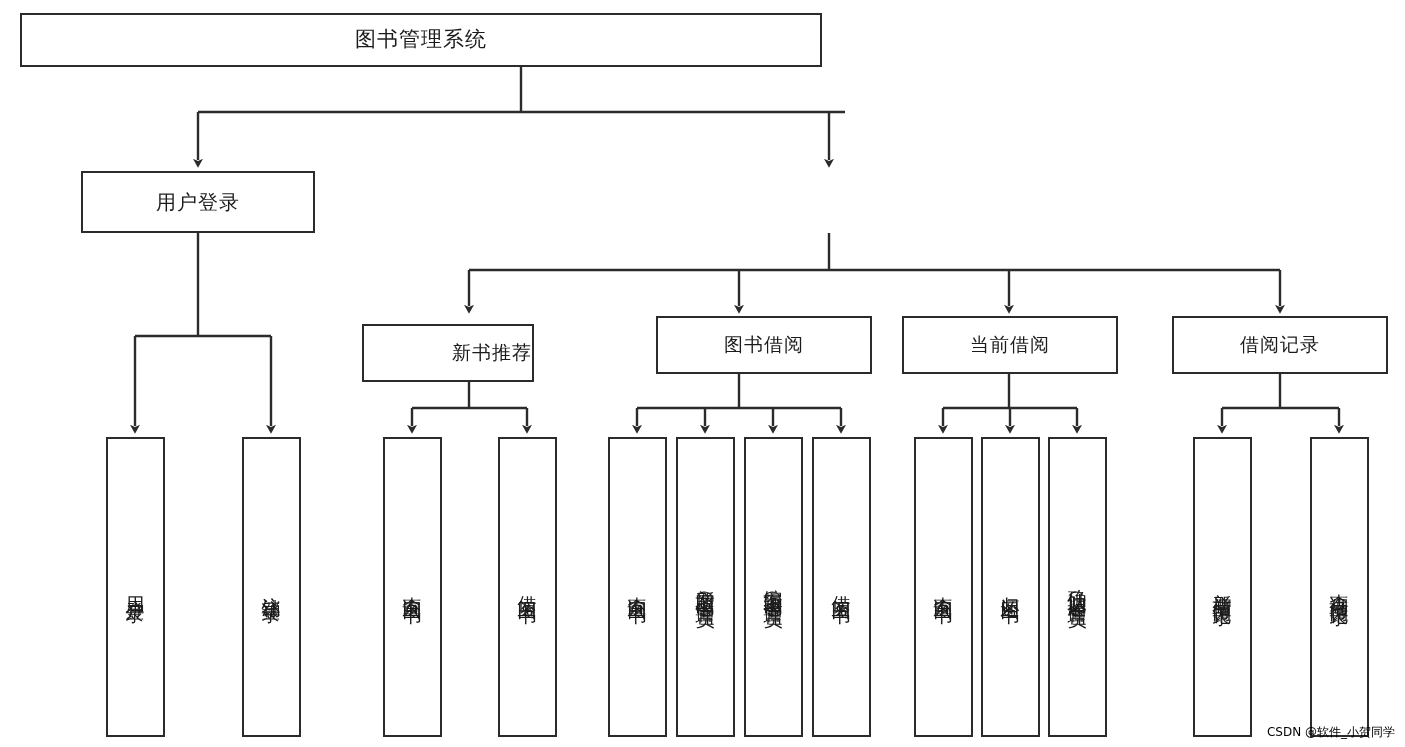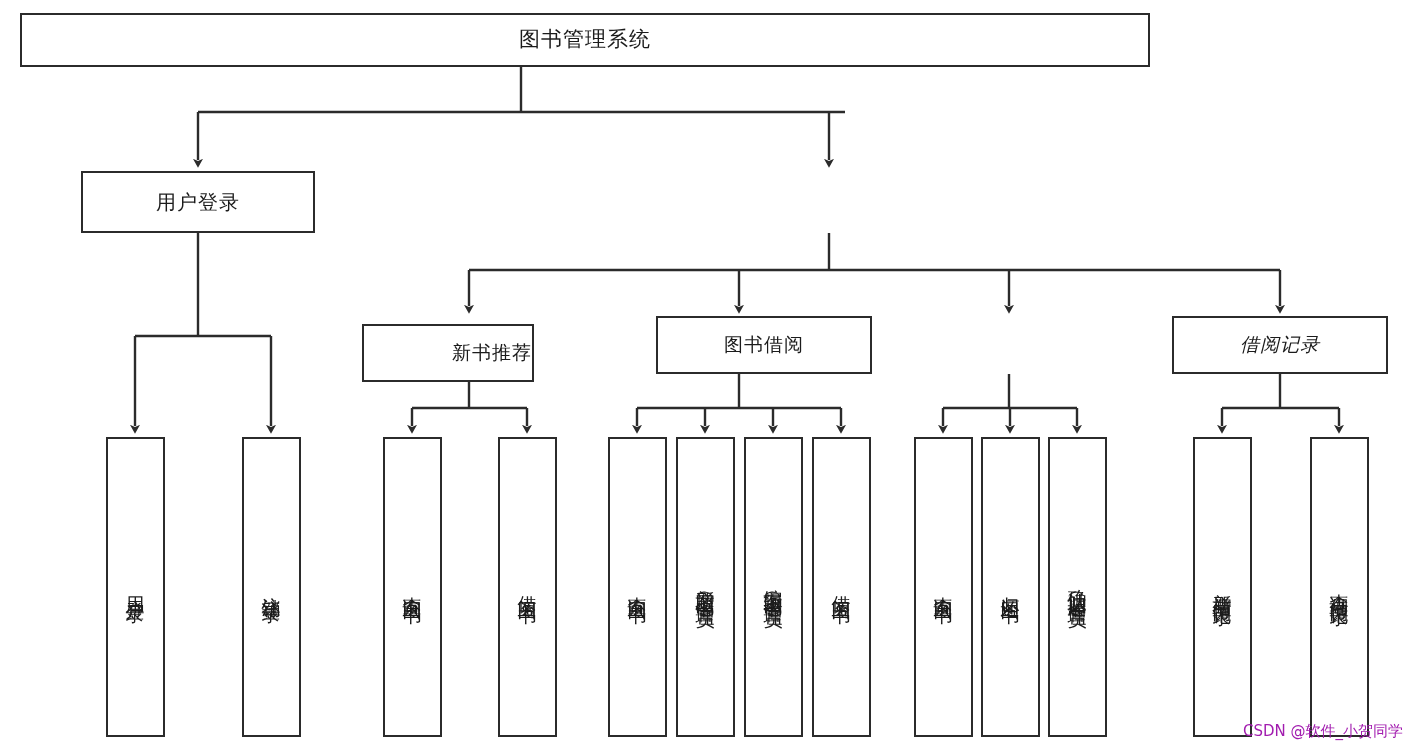--- a/index.html
+++ b/index.html
@@ -39,21 +39,21 @@
   .node-label {
     display: block;
     text-align: center;
     line-height: 1.12;
     white-space: nowrap;
   }
   
   .node.root {
     left: 20px;
     top: 13px;
-    width: 1130px;
+    width: 802px;
     height: 54px;
   }
   .node.root .node-label {
     font-size: 21px;
     letter-spacing: 1px;
   }
   
   .node.lvl1 {
     height: 62px;
   }
@@ -79,24 +79,24 @@
   .node.leaf .node-label {
     writing-mode: vertical-rl;
     text-orientation: upright;
     font-size: 19px;
     letter-spacing: 3px;
     line-height: 1;
     white-space: nowrap;
   }
   .watermark {
     position: absolute;
-    right: 2px;
+    right: 10px;
     bottom: 6px;
-    font-size: 15px;
-    color: #a21caf;
+    font-size: 12px;
+    color: #000000;
     white-space: nowrap;
     user-select: none;
   }
 </style>
 </head>
 <body>
 
 <div id="diagram-root">
 
   <svg id="edge-layer" viewBox="0 0 1405 747" width="1405" height="747" xmlns="http://www.w3.org/2000/svg">
@@ -157,21 +157,24 @@
   <div class="node lvl1" style="left:81px; top:171px; width:234px;">
     <span class="node-label">用户登录</span>
   </div>
 
   <div class="node lvl2" style="left:362px; top:324px; width:172px;justify-content:flex-end;">
     <span class="node-label">新书推荐</span>
   </div>
   <div class="node lvl2" style="left:656px; top:316px; width:216px;">
     <span class="node-label">图书借阅</span>
   </div>
-  <div class="node lvl2" style="left:1172px; top:316px; width:216px;font-style:italic;">
+  <div class="node lvl2" style="left:902px; top:316px; width:216px;">
+    <span class="node-label">当前借阅</span>
+  </div>
+  <div class="node lvl2" style="left:1172px; top:316px; width:216px;">
     <span class="node-label">借阅记录</span>
   </div>
 
   <div class="node leaf" style="left:106px; width:59px;">
     <span class="node-label">用户登录</span>
   </div>
   <div class="node leaf" style="left:242px; width:59px;">
     <span class="node-label">注销登录</span>
   </div>
 

